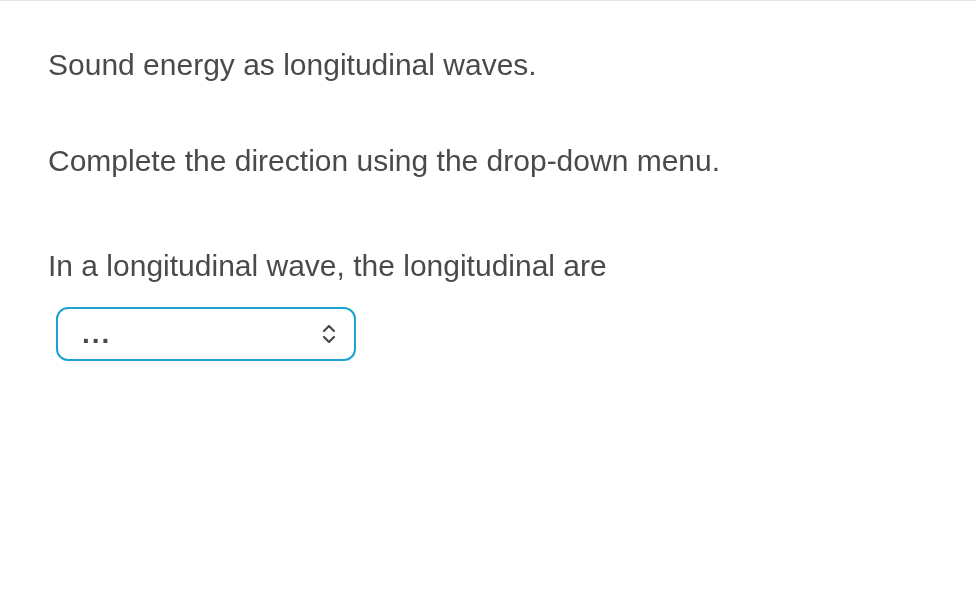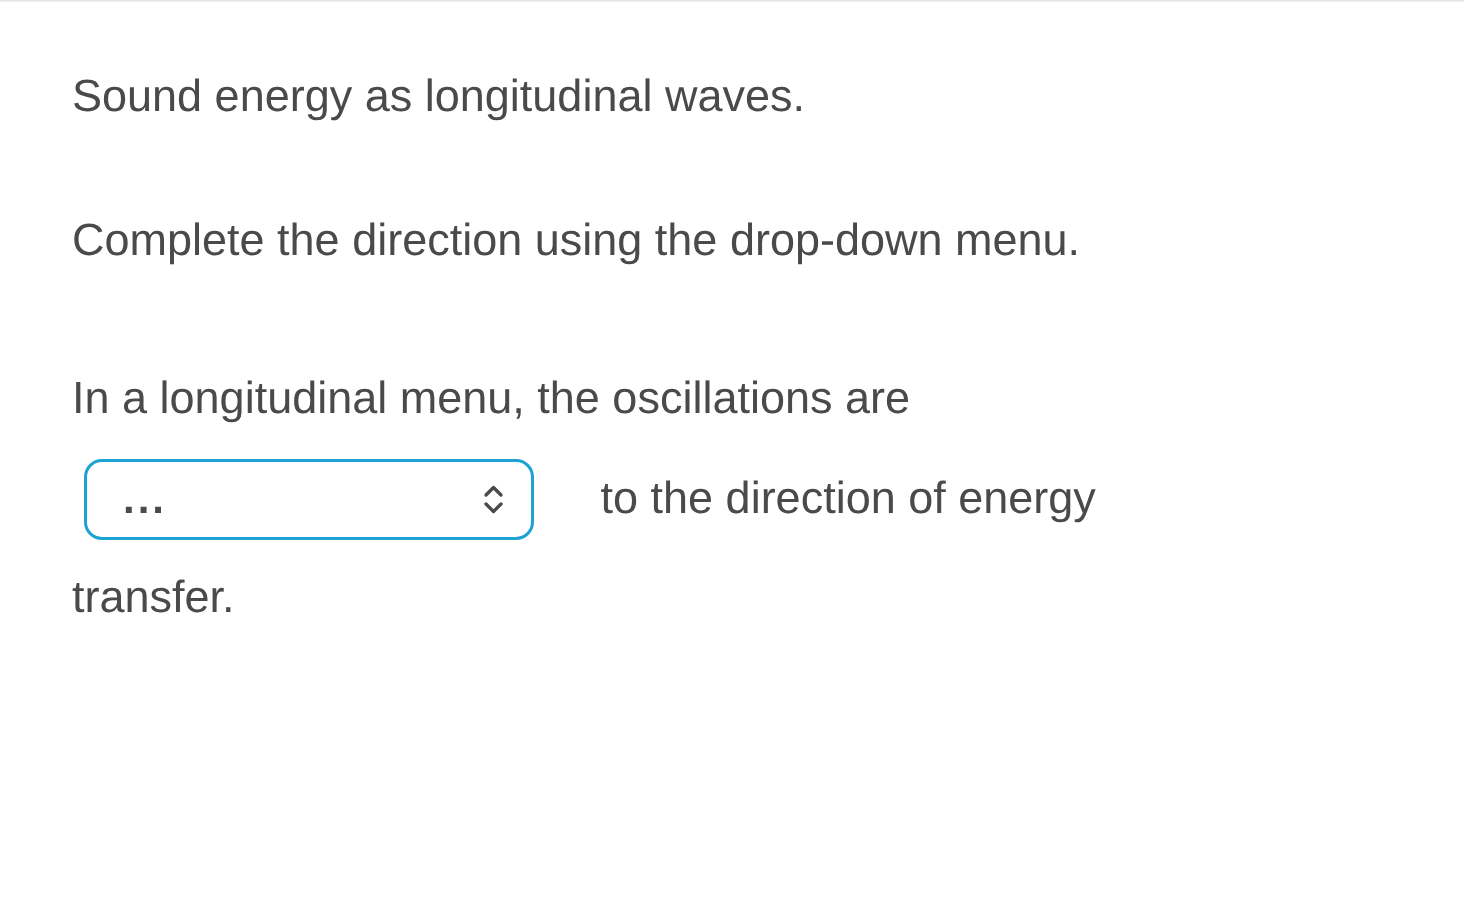--- a/index.html
+++ b/index.html
@@ -62,27 +62,25 @@
 
 <div class="paragraph">
   <span>Sound energy as longitudinal waves.</span>
 </div>
 
 <div class="paragraph">
   <span>Complete the direction using the drop-down menu.</span>
 </div>
 
 <div class="sentence-block">
-  <div>In a longitudinal menu, the oscillations are</div>
+  <div>In a longitudinal wave, the longitudinal are</div>
   <div>
     <span class="dropdown">
       <span class="dropdown-value">...</span>
       <span class="dropdown-icon">
         <svg viewBox="0 0 16 24" fill="none" stroke="#4a4a4a" stroke-width="2.2" stroke-linecap="round" stroke-linejoin="round">
           <polyline points="3,9 8,4 13,9"></polyline>
           <polyline points="3,15 8,20 13,15"></polyline>
         </svg>
       </span>
     </span>
-    <span class="inline-text">to the direction of energy</span>
   </div>
-  <div>transfer.</div>
 </div>
 
 </body></html>

